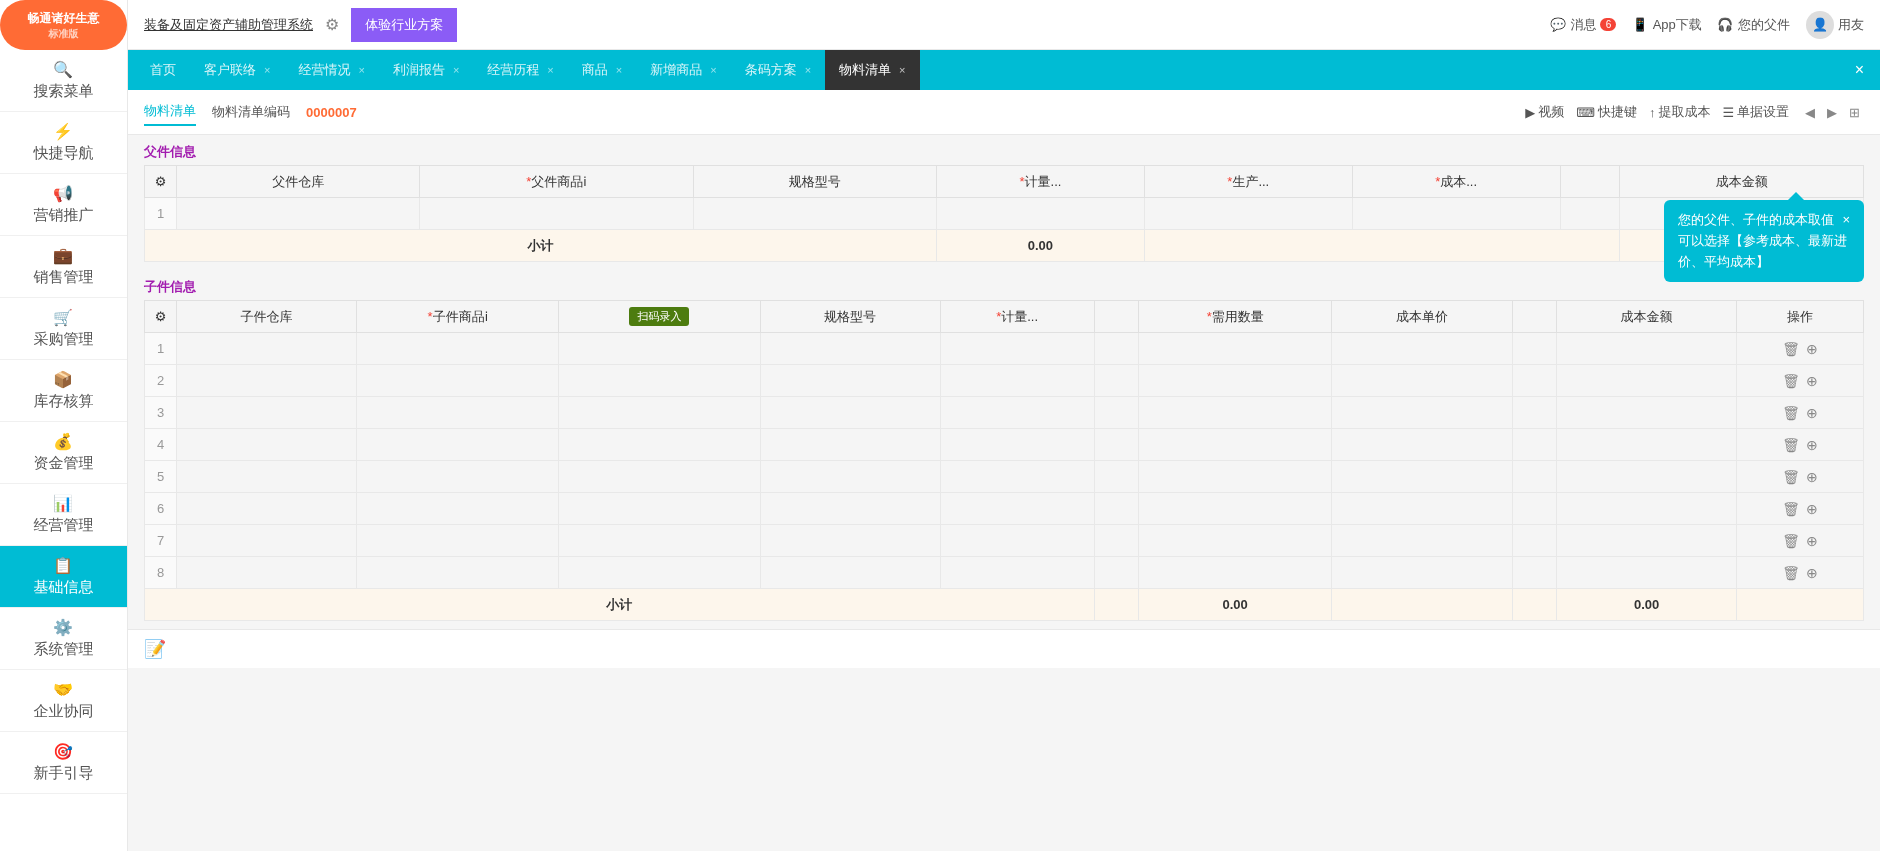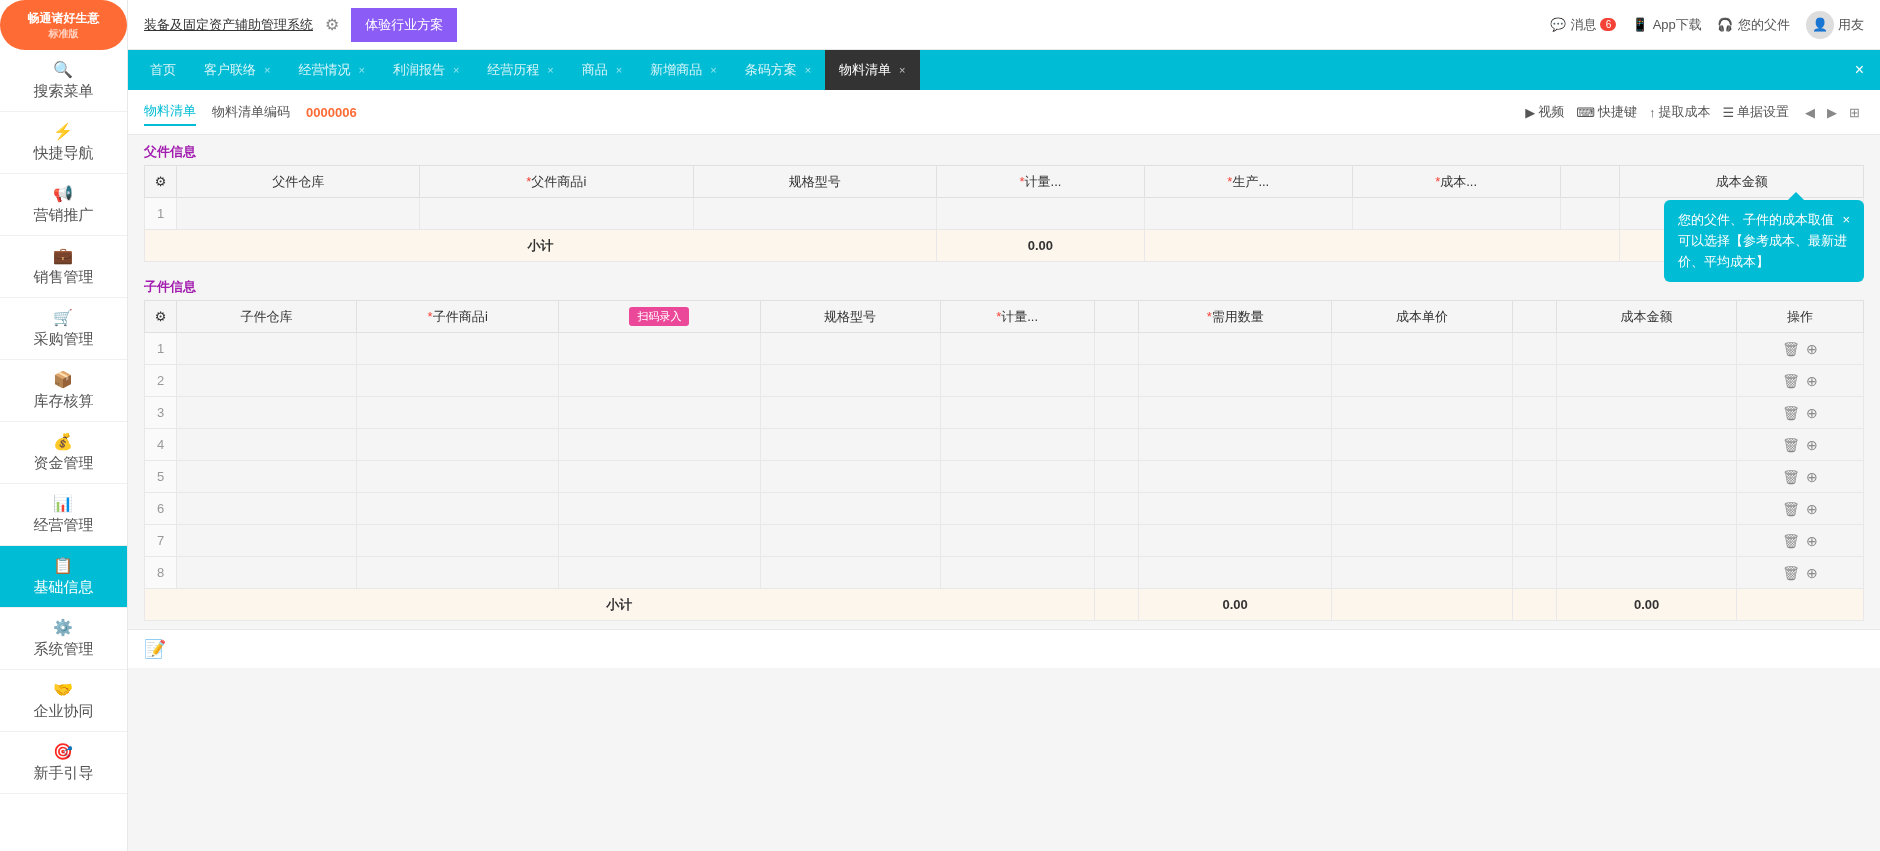--- a/index.html
+++ b/index.html
@@ -219,21 +219,21 @@
       width: 32px;
     }
     .subtotal-row td {
       background: #fdf6ec;
       font-weight: bold;
     }
     .subtotal-label {
       text-align: center;
     }
     .scan-btn {
-      background: #ec4899;
+      background: #4d7c0f;
       color: #fff;
       border: none;
       padding: 2px 8px;
       border-radius: 3px;
       cursor: pointer;
       font-size: 11px;
     }
     .action-icons {
       display: flex;
       justify-content: center;
@@ -428,21 +428,21 @@
       <span class="close-x">×</span>
     </div>
     <span class="nav-close-all">×</span>
   </div>
 
   <div class="content-wrapper">
 
     <div class="sub-header">
       <span class="sub-header-item active">物料清单</span>
       <span class="sub-header-item">物料清单编码</span>
-      <span class="sub-header-code">0000006</span>
+      <span class="sub-header-code">0000007</span>
       <div class="sub-header-actions">
         <div class="action">
           <span>▶</span>
           <span>视频</span>
         </div>
         <div class="action">
           <span>⌨</span>
           <span>快捷键</span>
         </div>
         <div class="action">

